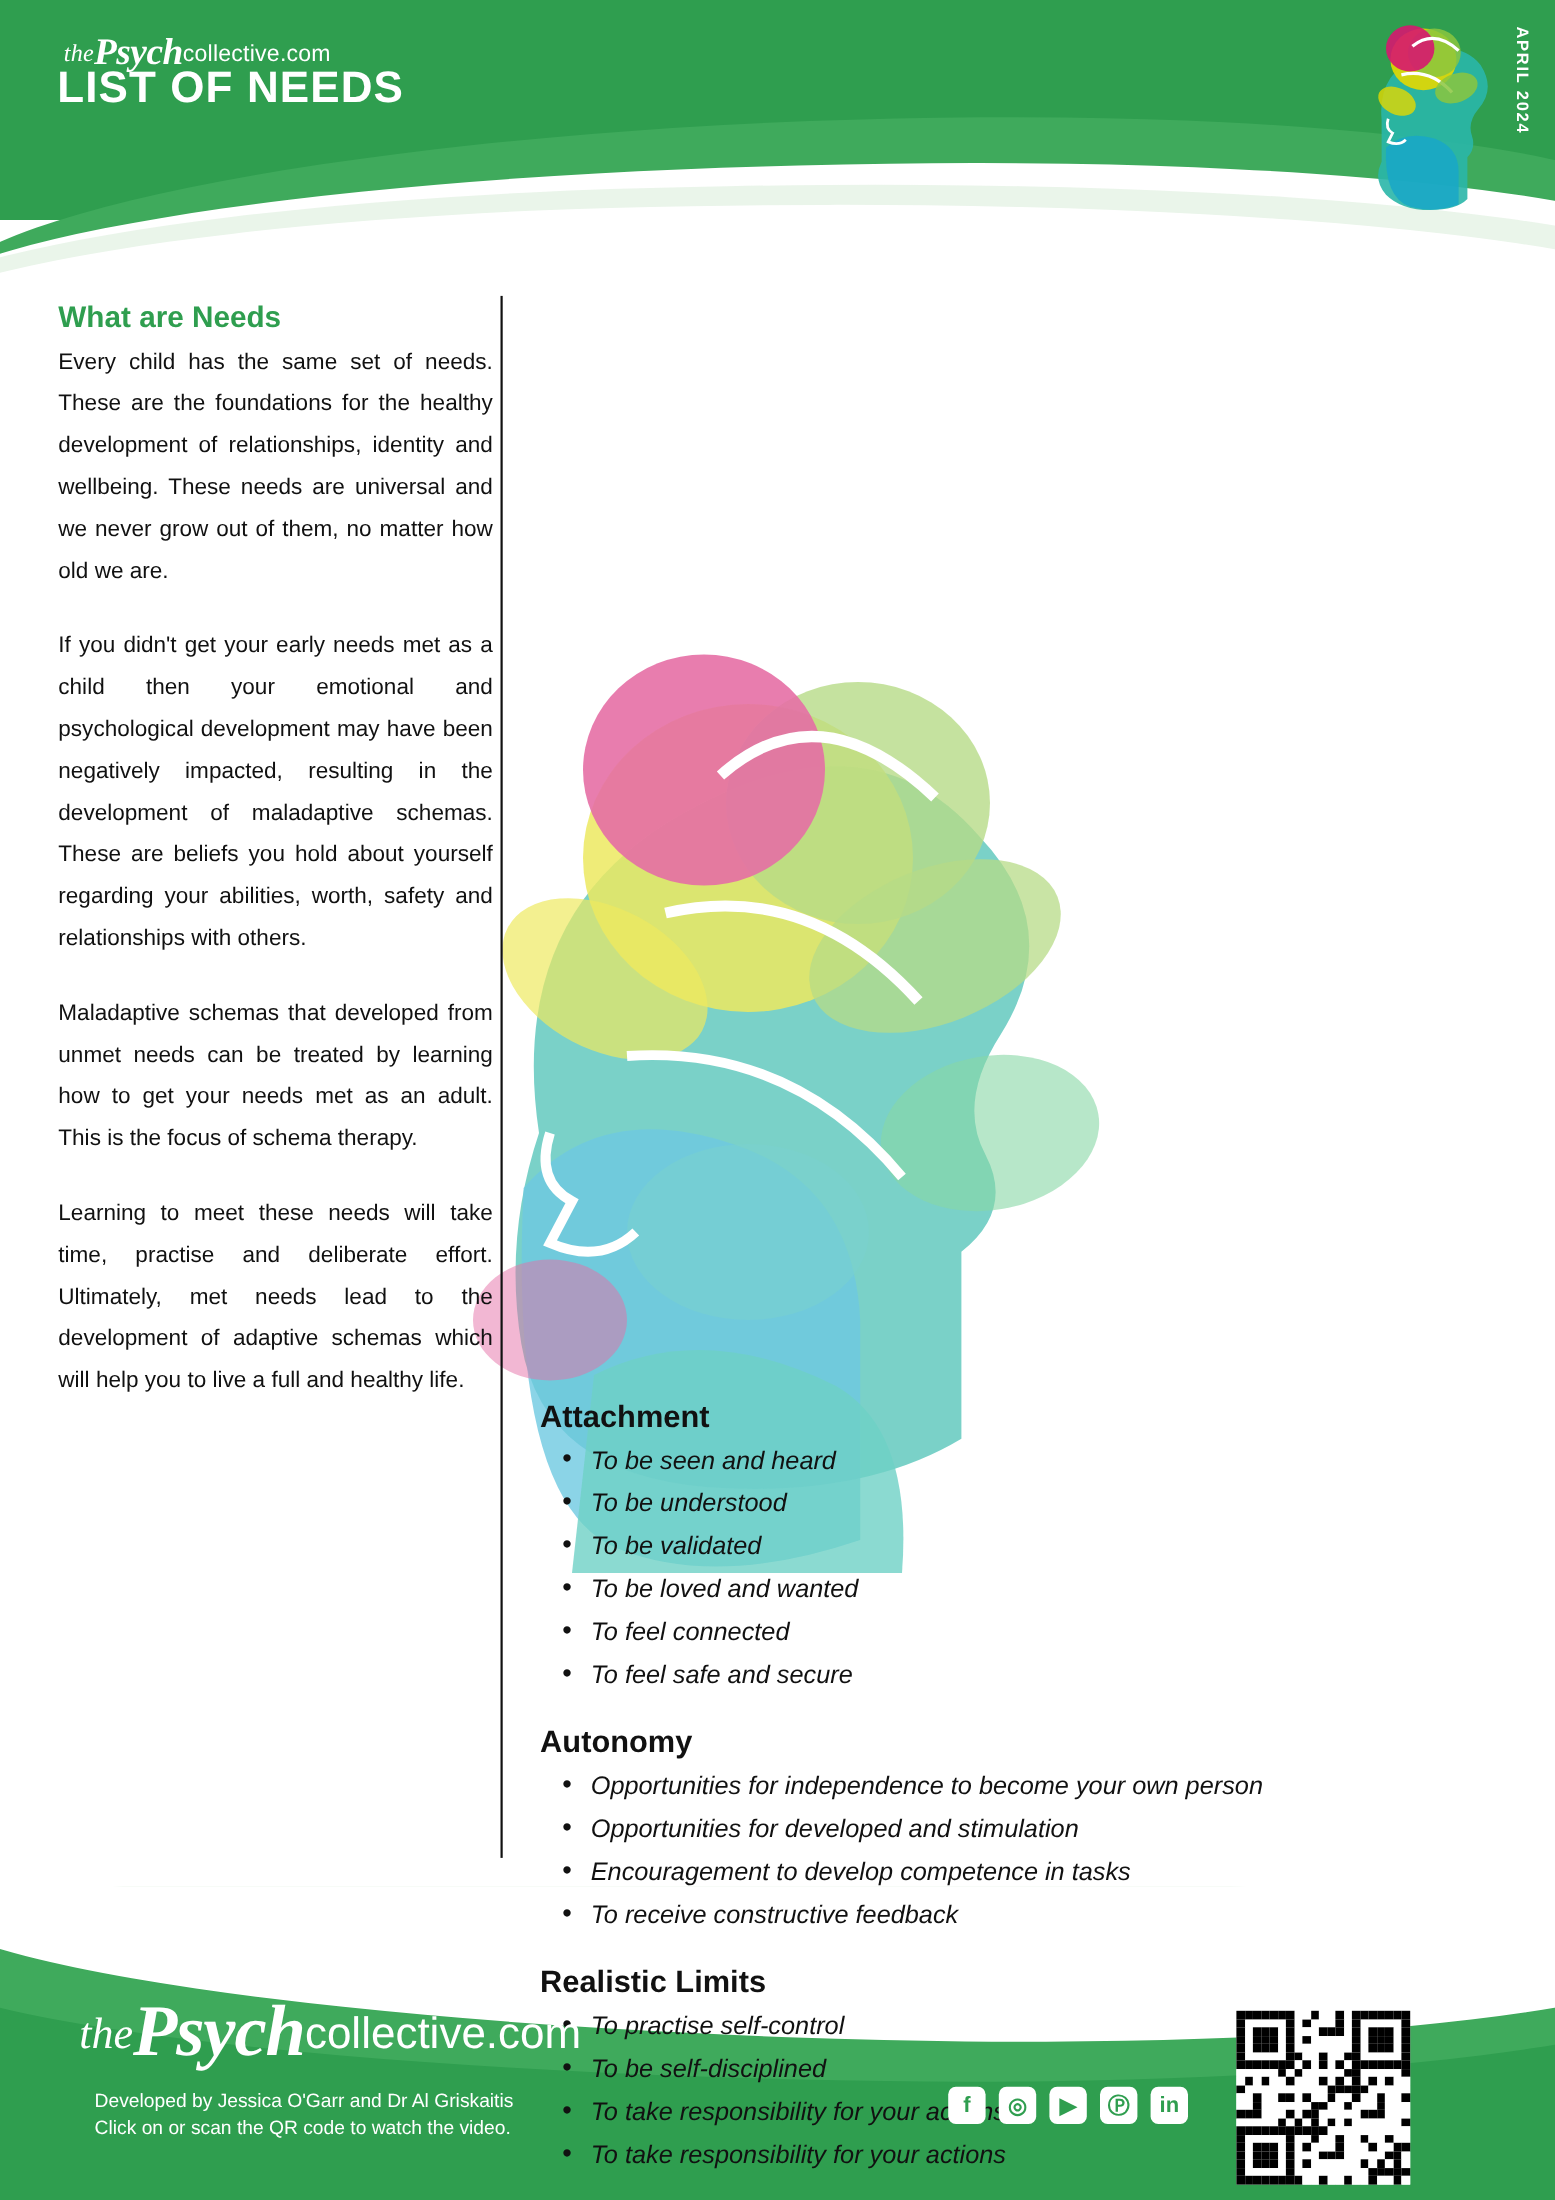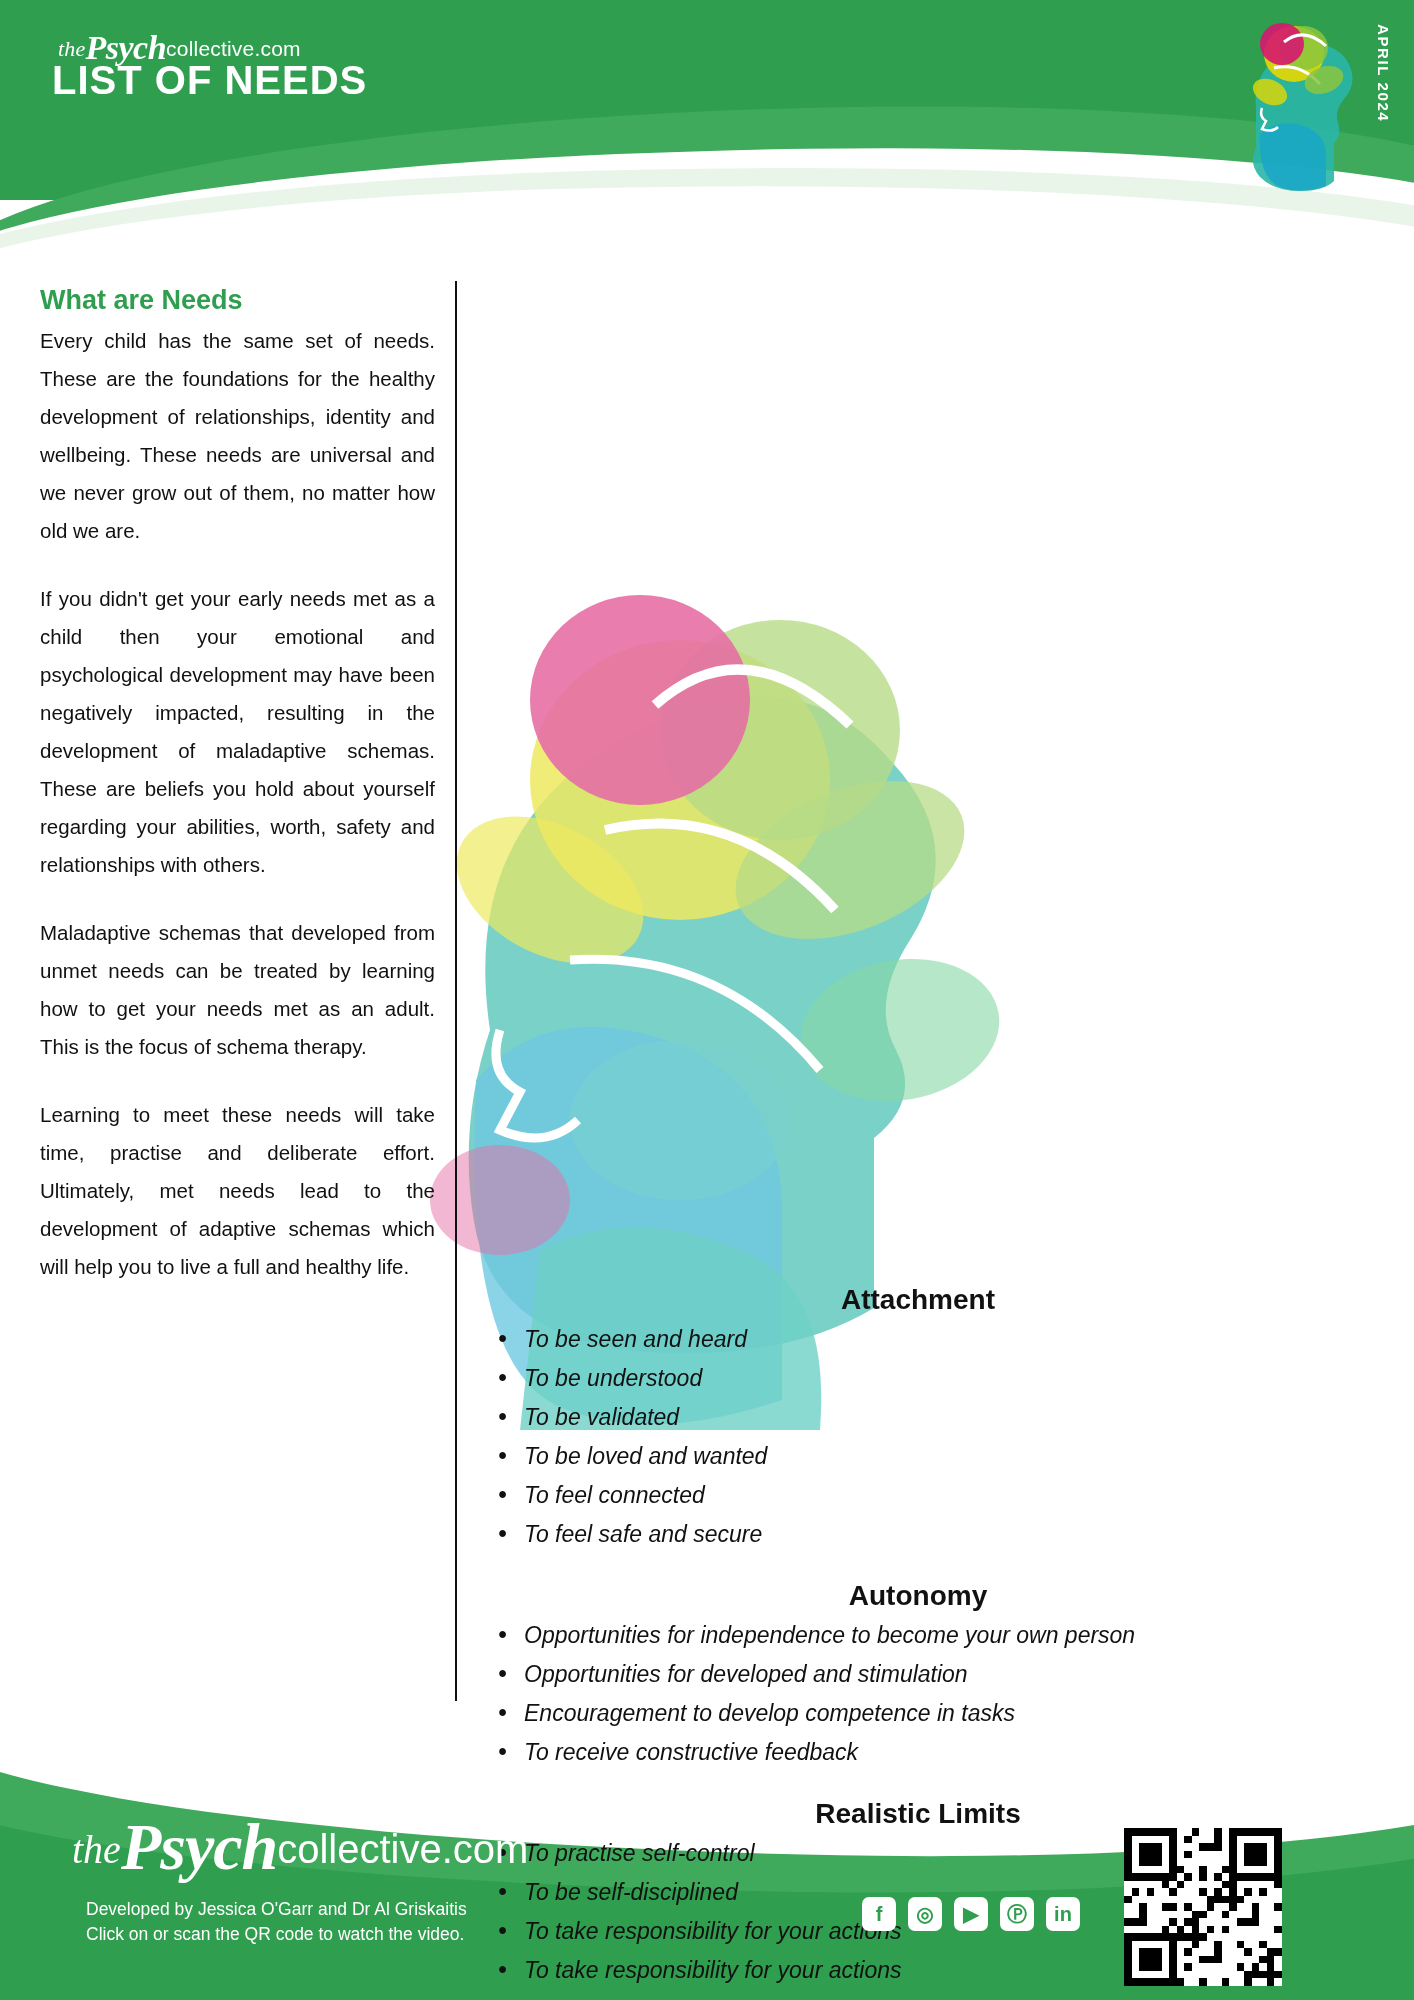--- a/index.html
+++ b/index.html
@@ -128,23 +128,24 @@
     position: absolute;
     right: 58px; top: 14px;
     width: 130px;
     height: 180px;
     z-index: 6;
   }
 
   
   .content {
     position: absolute;
-    left: 0; top: 265px;
+    left: 0; top: 253px;
     width: 1140px;
     height: 1450px;
+    padding-left: 13px;
   }
   .col-left {
     position: absolute;
     left: 40px; top: 20px;
     width: 395px;
   }
   .col-divider {
     position: absolute;
     left: 455px; top: 16px;
     width: 2px;
@@ -170,21 +171,20 @@
     text-align: justify;
     margin: 0 0 30px 0;
   }
   .para:last-child { margin-bottom: 0; }
 
   .sec-title {
     font-size: 28px;
     font-weight: bold;
     color: #111;
     margin: 0 0 4px 0;
-    text-align: center;
   }
   .sec {
     margin-bottom: 26px;
   }
   ul.needs {
     list-style: none;
     margin: 0;
     padding: 0;
   }
   ul.needs li {

